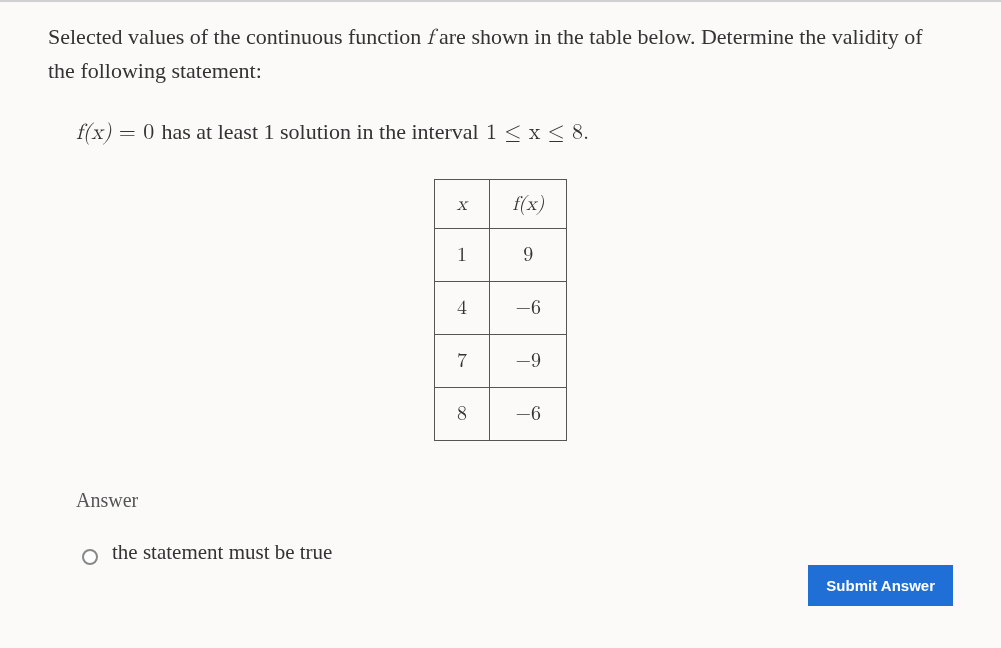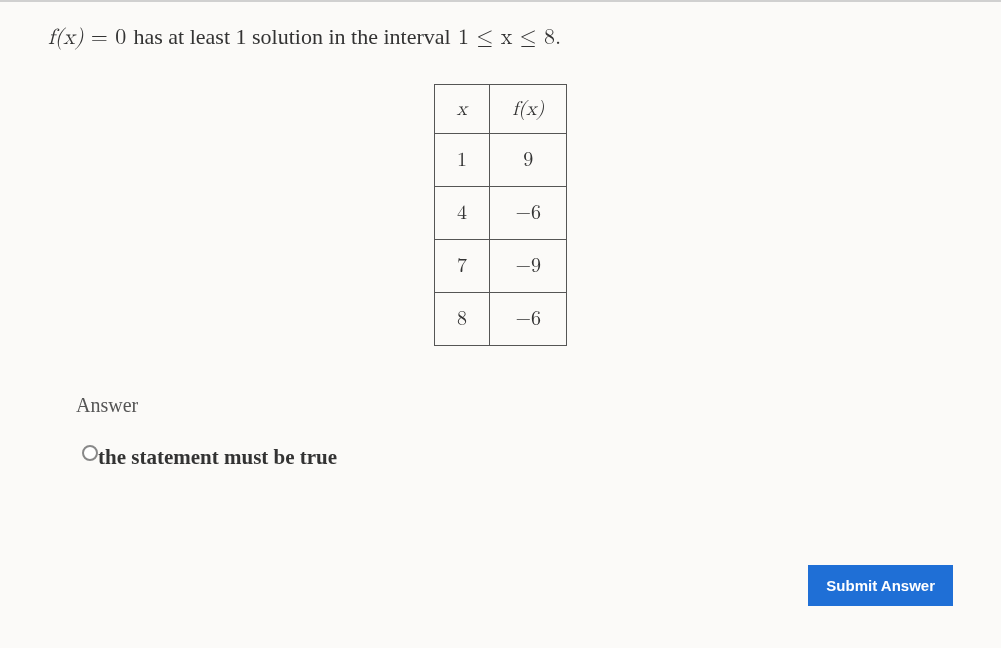--- a/index.html
+++ b/index.html
@@ -31,20 +31,21 @@
     .math-italic {
       font-style: italic;
       font-family: 'Latin Modern Math', 'STIX Two Math', 'Cambria Math', Georgia, serif;
     }
     .statement {
       font-size: 22px;
       line-height: 1.5;
       color: #333;
       margin-bottom: 30px;
       font-family: 'Latin Modern Math', 'STIX Two Math', 'Cambria Math', Georgia, serif;
+      margin-left: 28px;
     }
     .statement-words {
       font-family: Georgia, 'Times New Roman', serif;
     }
     .table-wrap {
       display: flex;
       justify-content: center;
       margin-bottom: 48px;
     }
     table.func {
@@ -68,26 +69,26 @@
       font-style: normal;
     }
     .answer-label {
       font-size: 20px;
       color: #555;
       margin-bottom: 28px;
       margin-left: 28px;
     }
     .opt-row {
       display: flex;
-      align-items: flex-start;
+      align-items: flex-end;
+      gap: 14px;
       margin-left: 34px;
       margin-bottom: 16px;
       font-size: 21px;
       color: #333;
-      font-weight: bold;
     }
     .opt-row.cut {
       margin-left: 110px;
       color: #555;
       font-size: 21px;
       overflow: hidden;
       height: 20px;
     }
     .radio {
       width: 16px;
@@ -111,20 +112,23 @@
       border-radius: 0;
       cursor: pointer;
     }
     .neg { font-family: 'Latin Modern Math', 'STIX Two Math', 'Cambria Math', Georgia, serif; }
   </style>
 </head>
 <body>
 
 <div class="page">
 
+  <p class="prompt">
+    <span>Selected values of the continuous function </span><span class="math-italic">f</span><span> are shown in the table below. Determine the validity of the following statement:</span>
+  </p>
 
   <p class="statement">
     <span class="math-italic">f(x)</span><span> = 0 </span><span class="statement-words">has at least 1 solution in the interval</span><span> 1 ≤ x ≤ 8.</span>
   </p>
 
   <div class="table-wrap">
     <table class="func">
       <thead>
         <tr>
           <th>x</th>

